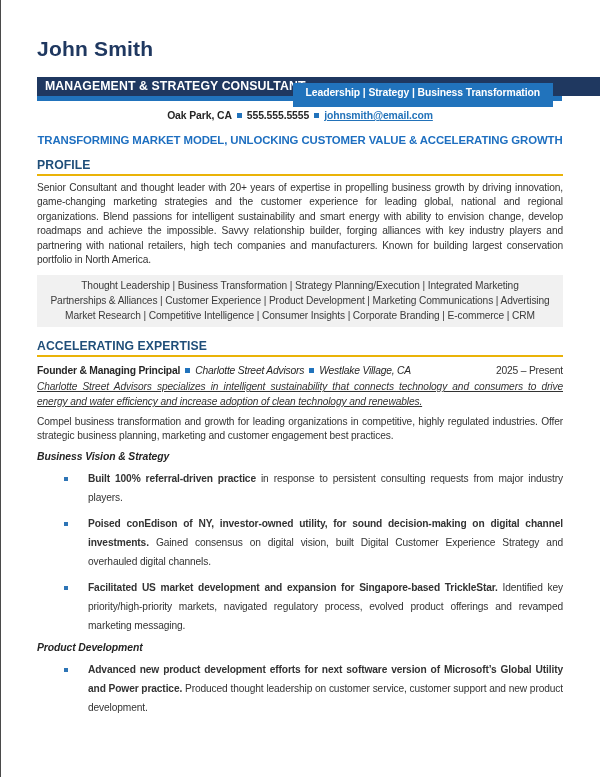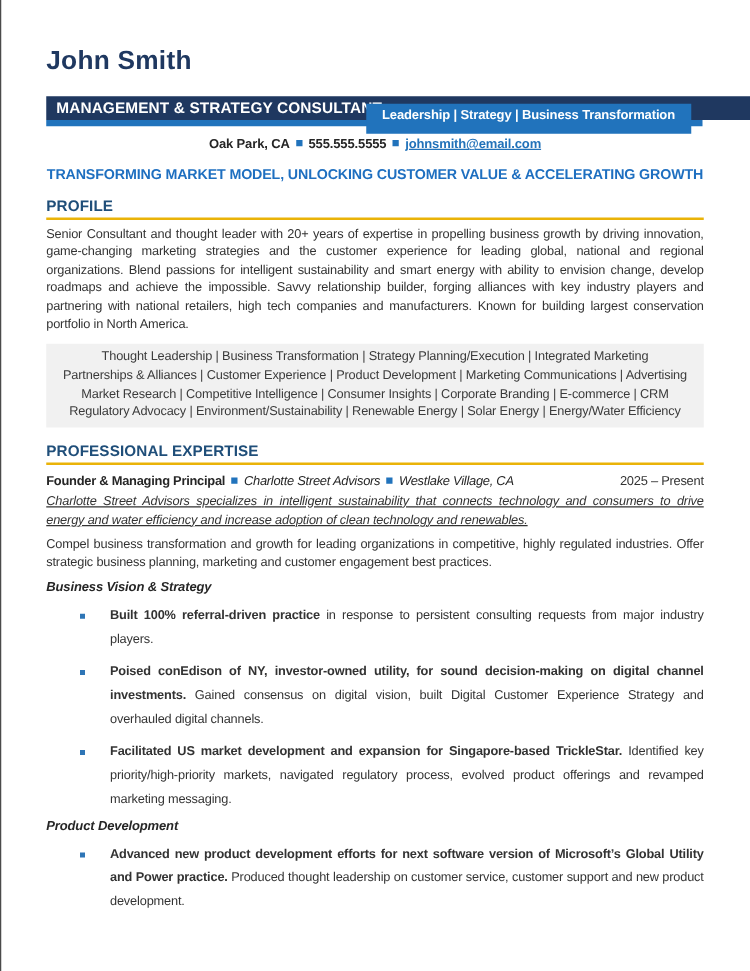--- a/index.html
+++ b/index.html
@@ -62,24 +62,23 @@
 
   <div class="headline">TRANSFORMING MARKET MODEL, UNLOCKING CUSTOMER VALUE &amp; ACCELERATING GROWTH</div>
 
   <h2 class="section">PROFILE</h2>
   <p class="body-text">Senior Consultant and thought leader with 20+ years of expertise in propelling business growth by driving innovation, game-changing marketing strategies and the customer experience for leading global, national and regional organizations. Blend passions for intelligent sustainability and smart energy with ability to envision change, develop roadmaps and achieve the impossible. Savvy relationship builder, forging alliances with key industry players and partnering with national retailers, high tech companies and manufacturers. Known for building largest conservation portfolio in North America.</p>
 
   <div class="keywords">
     <div>Thought Leadership | Business Transformation | Strategy Planning/Execution | Integrated Marketing</div>
     <div>Partnerships &amp; Alliances | Customer Experience | Product Development | Marketing Communications | Advertising</div>
     <div>Market Research | Competitive Intelligence | Consumer Insights | Corporate Branding | E-commerce | CRM</div>
-    <div>Regulatory Advocacy | Environment/Sustainability | Renewable Energy | Solar Energy | Energy/Water Efficiency</div>
   </div>
 
-  <h2 class="section">PROFESSIONAL EXPERTISE</h2>
+  <h2 class="section">ACCELERATING EXPERTISE</h2>
 
   <div class="job-row">
     <span class="job-left">
       <span class="jb">Founder &amp; Managing Principal</span><span class="sq"></span><span class="jit">Charlotte Street Advisors</span><span class="sq"></span><span class="jit">Westlake Village, CA</span>
     </span>
     <span class="job-date">2025 – Present</span>
   </div>
   <p class="company-desc">Charlotte Street Advisors specializes in intelligent sustainability that connects technology and consumers to drive energy and water efficiency and increase adoption of clean technology and renewables.</p>
   <p class="body-text">Compel business transformation and growth for leading organizations in competitive, highly regulated industries. Offer strategic business planning, marketing and customer engagement best practices.</p>
 

